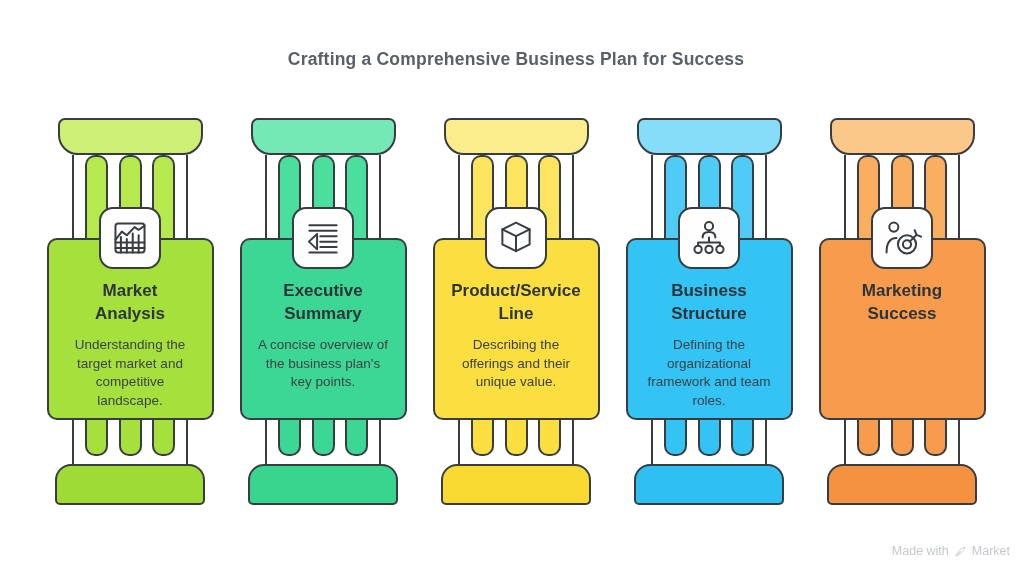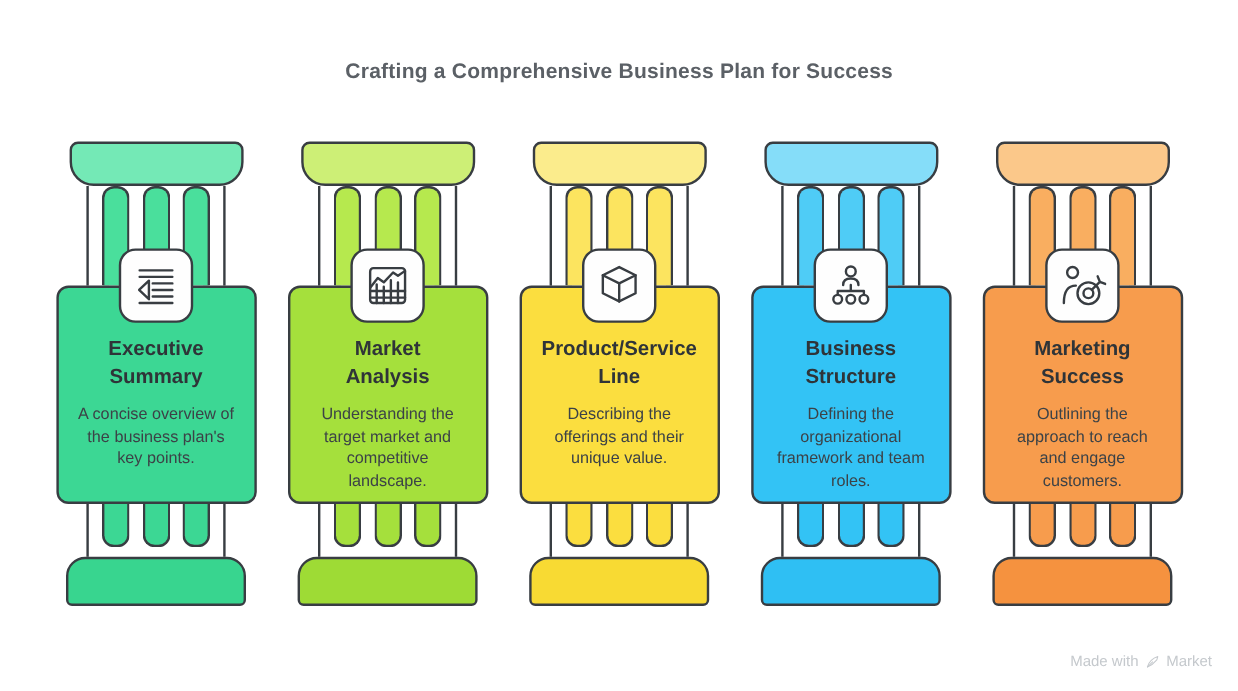--- a/index.html
+++ b/index.html
@@ -126,65 +126,65 @@
   }
   .watermark svg{stroke:var(--wm-color);fill:none;stroke-width:1.6;stroke-linecap:round;stroke-linejoin:round;}
 </style>
 </head>
 <body style="--stroke: #383d42;">
 
 <h1 class="main-title">Crafting a Comprehensive Business Plan for Success</h1>
 
 <div class="pillars">
 
-  <div class="pillar" style="--cap: #74e9b6; --flute: #4adf9c; --card: #3cd794; --base: #38d58f;">
-    <div class="capital"></div>
-    <div class="shaft shaft-top">
-      <div class="flute"></div>
-      <div class="flute"></div>
-      <div class="flute"></div>
-    </div>
-    <div class="card">
-      <div class="icon-box">
-        <svg width="40" height="40" viewBox="0 0 44 44">
-          <path d="M7 8 H37 M7 14 H37 M19 20 H37 M19 26 H37 M19 32 H37 M7 38 H37"></path>
-          <path d="M15.5 17.5 V34.5 L6.5 26 Z"></path>
-        </svg>
-      </div>
-      <div class="card-title">Executive
-Summary</div>
-      <div class="card-desc">A concise overview of the business plan's key points.</div>
-    </div>
-    <div class="shaft shaft-bottom">
-      <div class="flute"></div>
-      <div class="flute"></div>
-      <div class="flute"></div>
-    </div>
-    <div class="base"></div>
-  </div>
-
   <div class="pillar" style="--cap: #cdef76; --flute: #b6e94e; --card: #a5e03c; --base: #9edb35;">
     <div class="capital"></div>
     <div class="shaft shaft-top">
       <div class="flute"></div>
       <div class="flute"></div>
       <div class="flute"></div>
     </div>
     <div class="card">
       <div class="icon-box">
         <svg width="40" height="40" viewBox="0 0 44 44">
           <rect x="6" y="6" width="32" height="32" rx="3"></rect>
           <path d="M12 21 V38 M18.5 23 V38 M25 17 V38 M31.5 19 V38"></path>
           <path d="M6 27 H38 M6 33 H38"></path>
           <path d="M6 24 L13 15 L18.5 19 L27 10 L31.5 13 L38 8.5"></path>
         </svg>
       </div>
       <div class="card-title">Market
 Analysis</div>
       <div class="card-desc">Understanding the target market and competitive landscape.</div>
+    </div>
+    <div class="shaft shaft-bottom">
+      <div class="flute"></div>
+      <div class="flute"></div>
+      <div class="flute"></div>
+    </div>
+    <div class="base"></div>
+  </div>
+
+  <div class="pillar" style="--cap: #74e9b6; --flute: #4adf9c; --card: #3cd794; --base: #38d58f;">
+    <div class="capital"></div>
+    <div class="shaft shaft-top">
+      <div class="flute"></div>
+      <div class="flute"></div>
+      <div class="flute"></div>
+    </div>
+    <div class="card">
+      <div class="icon-box">
+        <svg width="40" height="40" viewBox="0 0 44 44">
+          <path d="M7 8 H37 M7 14 H37 M19 20 H37 M19 26 H37 M19 32 H37 M7 38 H37"></path>
+          <path d="M15.5 17.5 V34.5 L6.5 26 Z"></path>
+        </svg>
+      </div>
+      <div class="card-title">Executive
+Summary</div>
+      <div class="card-desc">A concise overview of the business plan's key points.</div>
     </div>
     <div class="shaft shaft-bottom">
       <div class="flute"></div>
       <div class="flute"></div>
       <div class="flute"></div>
     </div>
     <div class="base"></div>
   </div>
 
   <div class="pillar" style="--cap: #fbec8c; --flute: #fce45f; --card: #fbde3f; --base: #f8da33;">
@@ -256,21 +256,20 @@
         <svg width="40" height="40" viewBox="0 0 44 44">
           <circle cx="13" cy="10" r="5"></circle>
           <path d="M5 38 C5 27 9 22 16 22"></path>
           <circle cx="27.5" cy="29" r="10"></circle>
           <circle cx="27.5" cy="29" r="4.5"></circle>
           <path d="M30.5 26 L38 18.5 M36 13.5 L38 18.5 L43 20.5"></path>
         </svg>
       </div>
       <div class="card-title">Marketing
 Success</div>
-      <div class="card-desc">Outlining the approach to reach and engage customers.</div>
     </div>
     <div class="shaft shaft-bottom">
       <div class="flute"></div>
       <div class="flute"></div>
       <div class="flute"></div>
     </div>
     <div class="base"></div>
   </div>
 
 </div>

